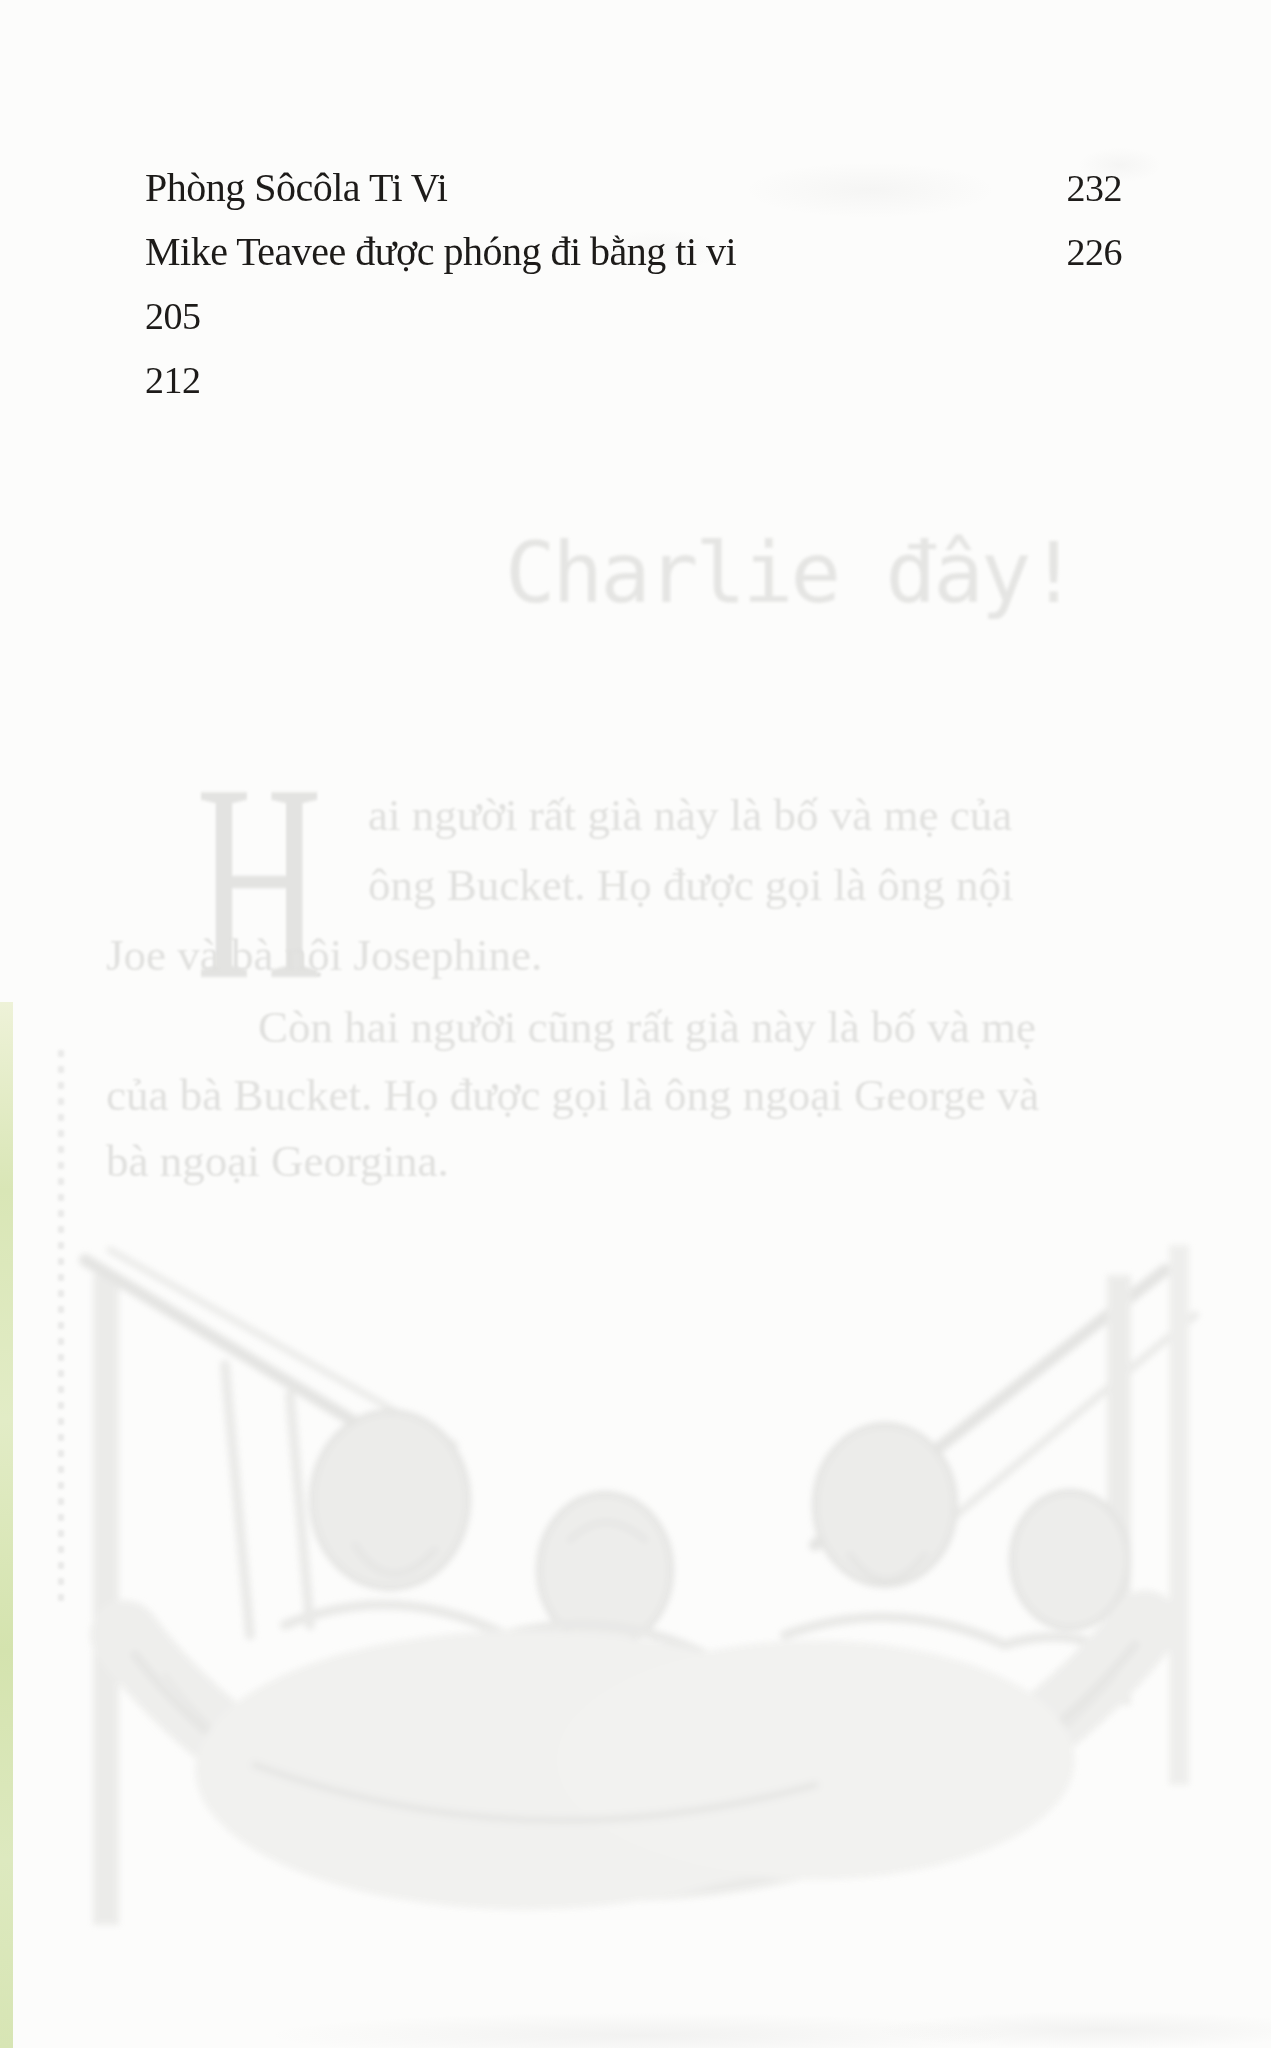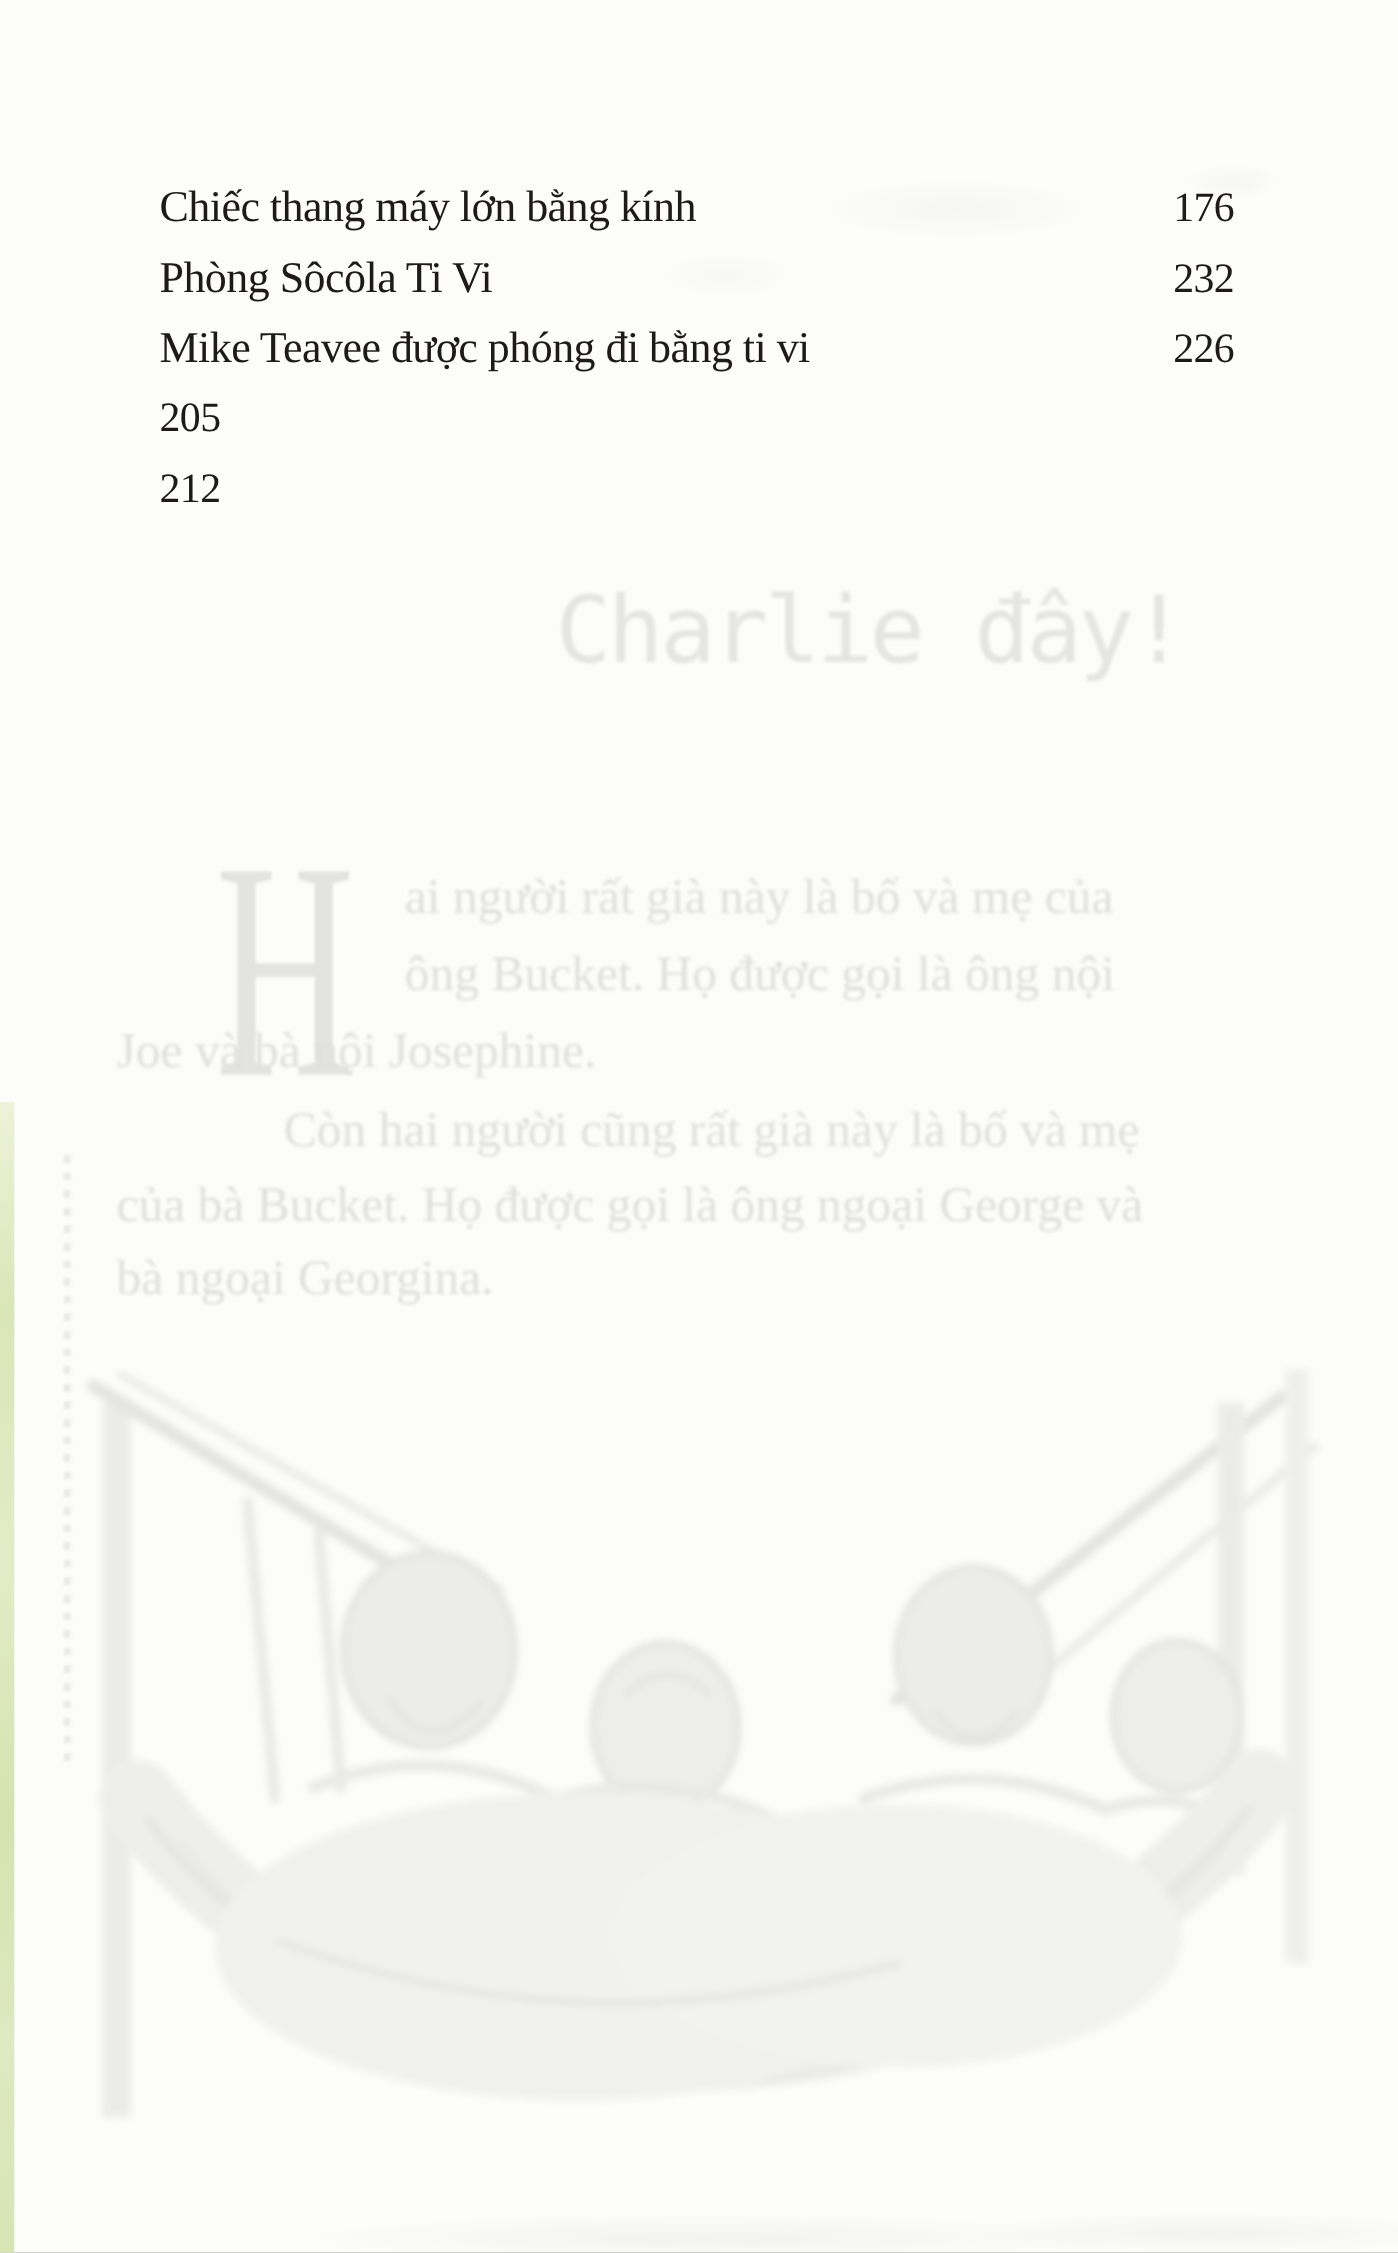--- a/index.html
+++ b/index.html
@@ -70,24 +70,20 @@
   
   .illustration{position:absolute; left:55px; top:1205px; opacity:0.95;}
 </style>
 </head>
 <body>
 
 <div id="page">
 
   <div class="toc">
     <div class="toc-row">
-      <span class="toc-title">Chiếc thang máy lớn bằng kính</span>
-      <span class="toc-page">176</span>
-    </div>
-    <div class="toc-row">
       <span class="toc-title">Phòng Sôcôla Ti Vi</span>
       <span class="toc-page">232</span>
     </div>
     <div class="toc-row">
       <span class="toc-title">Mike Teavee được phóng đi bằng ti vi</span>
       <span class="toc-page">226</span>
     </div>
     <div class="toc-row">
       <span class="toc-page">205</span>
     </div>

